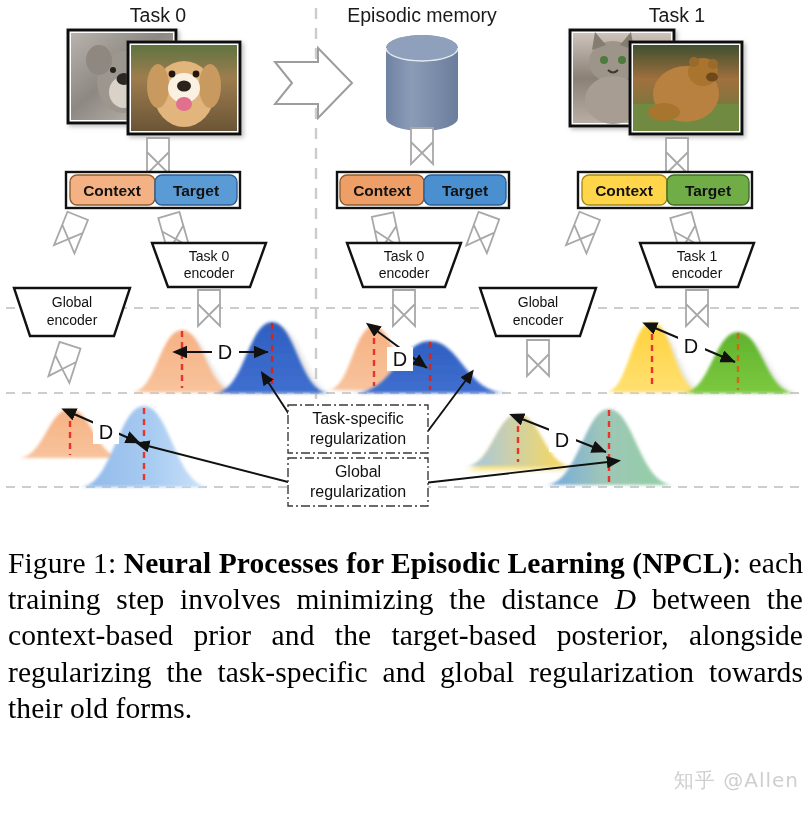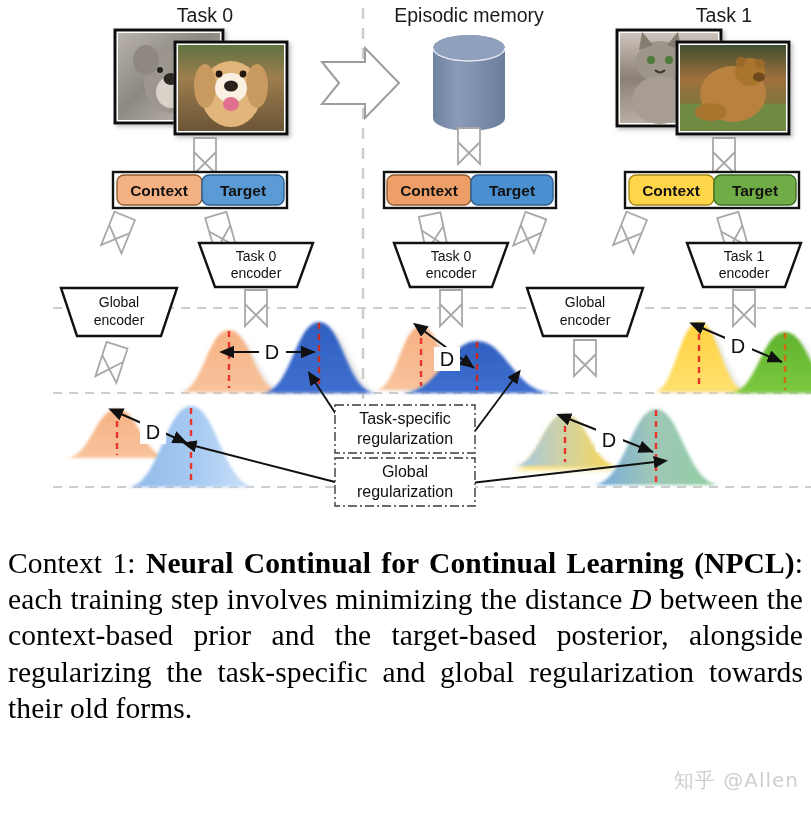--- a/index.html
+++ b/index.html
@@ -1,17 +1,17 @@
 <!DOCTYPE html>
 <html><head>
 <meta charset="utf-8">
 <style>
   html,body{margin:0;padding:0;background:#ffffff;}
   body{width:811px;height:820px;font-family:"Liberation Sans",sans-serif;position:relative;overflow:hidden;}
-  #figure{position:absolute;left:0;top:0;width:733px;height:535px;padding-left:47px;}
+  #figure{position:absolute;left:0;top:0;width:733px;height:535px;}
   #figure svg{display:block;}
   .cap{position:absolute;left:8px;top:545px;width:795px;
        font-family:"Liberation Serif",serif;font-size:29.5px;line-height:36.2px;
        color:#000;text-align:justify;text-justify:inter-word;letter-spacing:.1px;}
   .cap b{font-weight:bold;}
   .cap i{font-style:italic;}
   .watermark{position:absolute;right:12px;bottom:26px;font-size:20px;color:#cfcfcf;
              font-family:"DejaVu Sans",sans-serif;letter-spacing:1px;pointer-events:none;text-align:center;}
 </style>
 </head>
@@ -334,17 +334,17 @@
   </g>
   <g>
     <rect x="288" y="458" width="140" height="48" fill="#ffffff" stroke="#3a3a3a" stroke-width="1.4" stroke-dasharray="9 3 2 3"></rect>
     <text x="358" y="477" text-anchor="middle" font-size="16" fill="#111" font-family="Liberation Sans, sans-serif">Global</text>
     <text x="358" y="497" text-anchor="middle" font-size="16" fill="#111" font-family="Liberation Sans, sans-serif">regularization</text>
   </g>
 </svg>
 </div>
 
 <div class="cap">
-  <span>Context 1:</span>
-  <b>Neural Continual for Continual Learning (NPCL)</b><span>: each training step involves minimizing the distance </span><i>D</i><span> between the context-based prior and the target-based posterior, alongside regularizing the task-specific and global regularization towards their old forms.</span>
+  <span>Figure 1:</span>
+  <b>Neural Processes for Episodic Learning (NPCL)</b><span>: each training step involves minimizing the distance </span><i>D</i><span> between the context-based prior and the target-based posterior, alongside regularizing the task-specific and global regularization towards their old forms.</span>
 </div>
 
 <div class="watermark">知乎 @Allen</div>
 
 </body></html>

